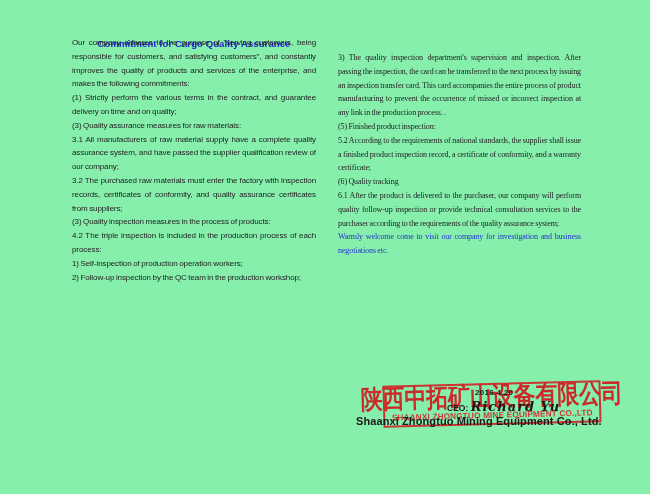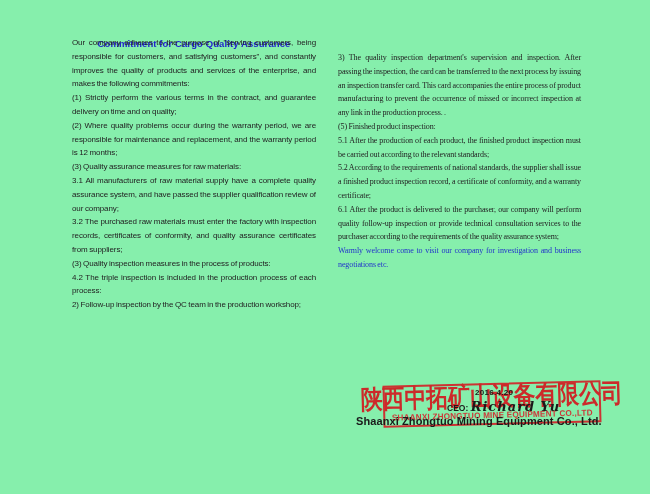--- a/index.html
+++ b/index.html
@@ -58,34 +58,34 @@
 </head>
 <body>
 
 <div class="page">
 
   <div class="doc-title">Commitment for Cargo Quality Assurance</div>
 
   <div class="col col-left">
     <p>Our company adheres to the purpose of "serving customers, being responsible for customers, and satisfying customers", and constantly improves the quality of products and services of the enterprise, and makes the following commitments:</p>
     <p>(1) Strictly perform the various terms in the contract, and guarantee delivery on time and on quality;</p>
-    <p>(2) Where quality problems occur during the warranty period, we are responsible for maintenance and replacement, and the warranty period is 12 months;</p>
     <p>(3) Quality assurance measures for raw materials:</p>
     <p>3.1 All manufacturers of raw material supply have a complete quality assurance system, and have passed the supplier qualification review of our company;</p>
     <p>3.2 The purchased raw materials must enter the factory with inspection records, certificates of conformity, and quality assurance certificates from suppliers;</p>
     <p>(3) Quality inspection measures in the process of products:</p>
     <p>4.2 The triple inspection is included in the production process of each process:</p>
+    <p>1) Self-inspection of production operation workers;</p>
     <p>2) Follow-up inspection by the QC team in the production workshop;</p>
   </div>
 
   <div class="col col-right">
     <p>3) The quality inspection department's supervision and inspection. After passing the inspection, the card can be transferred to the next process by issuing an inspection transfer card. This card accompanies the entire process of product manufacturing to prevent the occurrence of missed or incorrect inspection at any link in the production process. .</p>
     <p>(5) Finished product inspection:</p>
-    <p>5.1 After the production of each product, the finished product inspection must be carried out according to the relevant standards;</p>
     <p>5.2 According to the requirements of national standards, the supplier shall issue a finished product inspection record, a certificate of conformity, and a warranty certificate;</p>
+    <p>(6) Quality tracking</p>
     <p>6.1 After the product is delivered to the purchaser, our company will perform quality follow-up inspection or provide technical consultation services to the purchaser according to the requirements of the quality assurance system;</p>
     <p class="blue-text">Warmly welcome come to visit our company for investigation and business negotiations etc.</p>
   </div>
 
   <div class="stamp">
     <div class="stamp-cn">陕西中拓矿山设备有限公司</div>
     <div class="stamp-en">SHAANXI ZHONGTUO MINE EQUIPMENT CO.,LTD</div>
   </div>
 
   <div class="overlay-date">2016.4.20</div>

